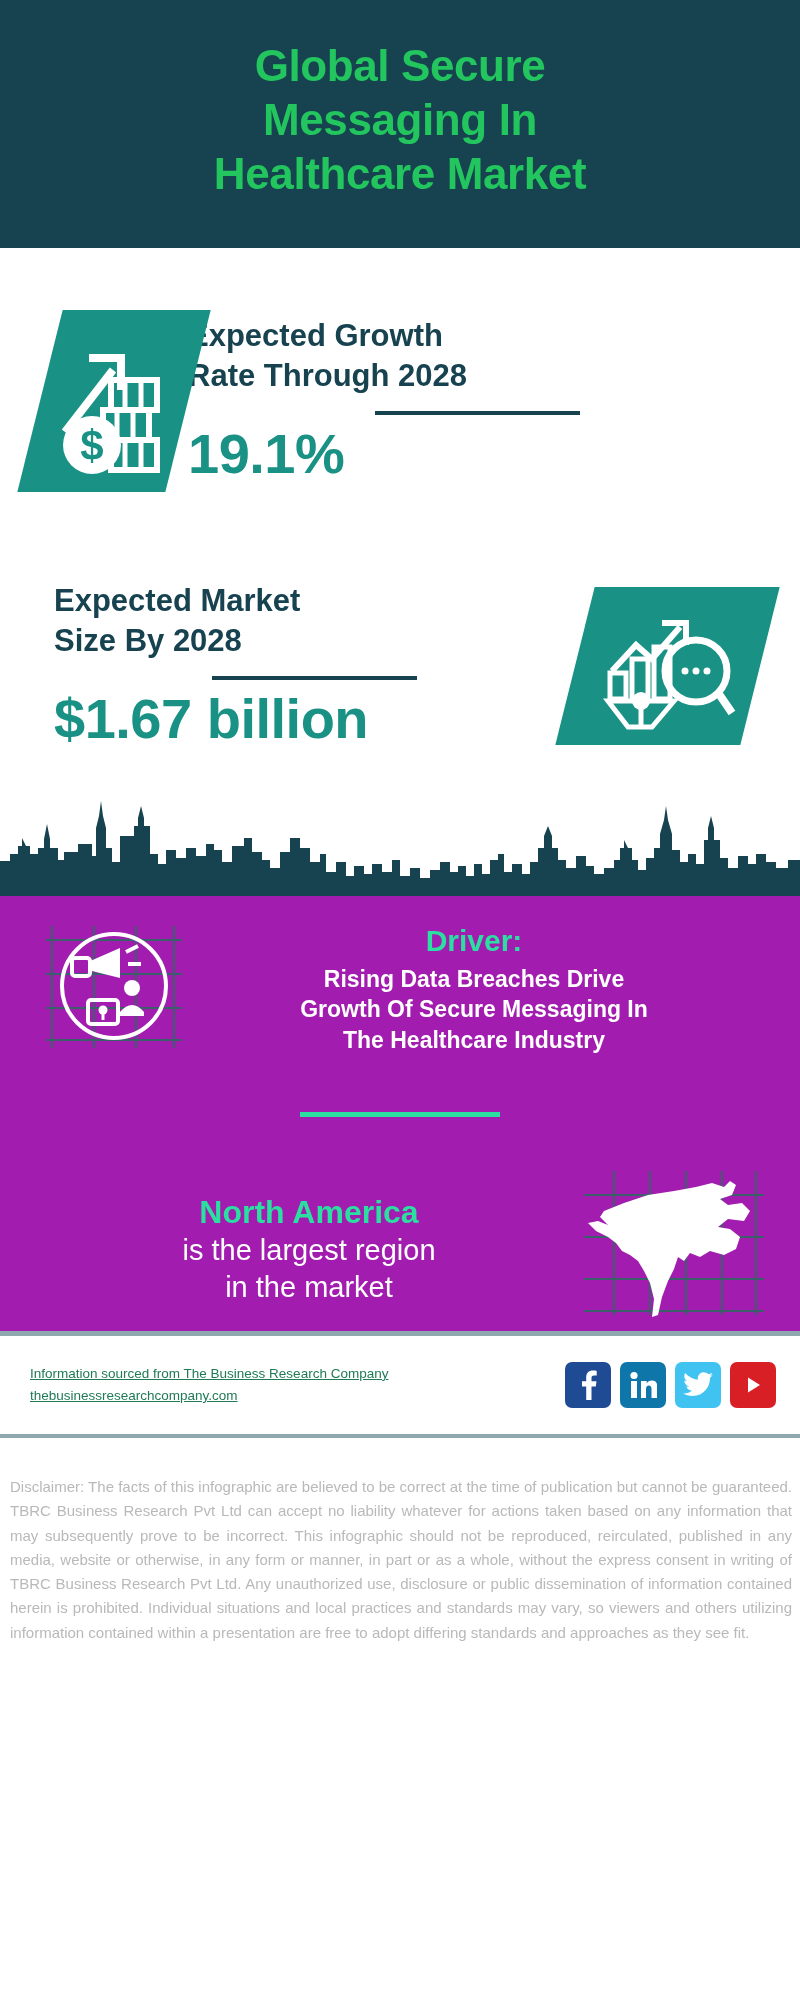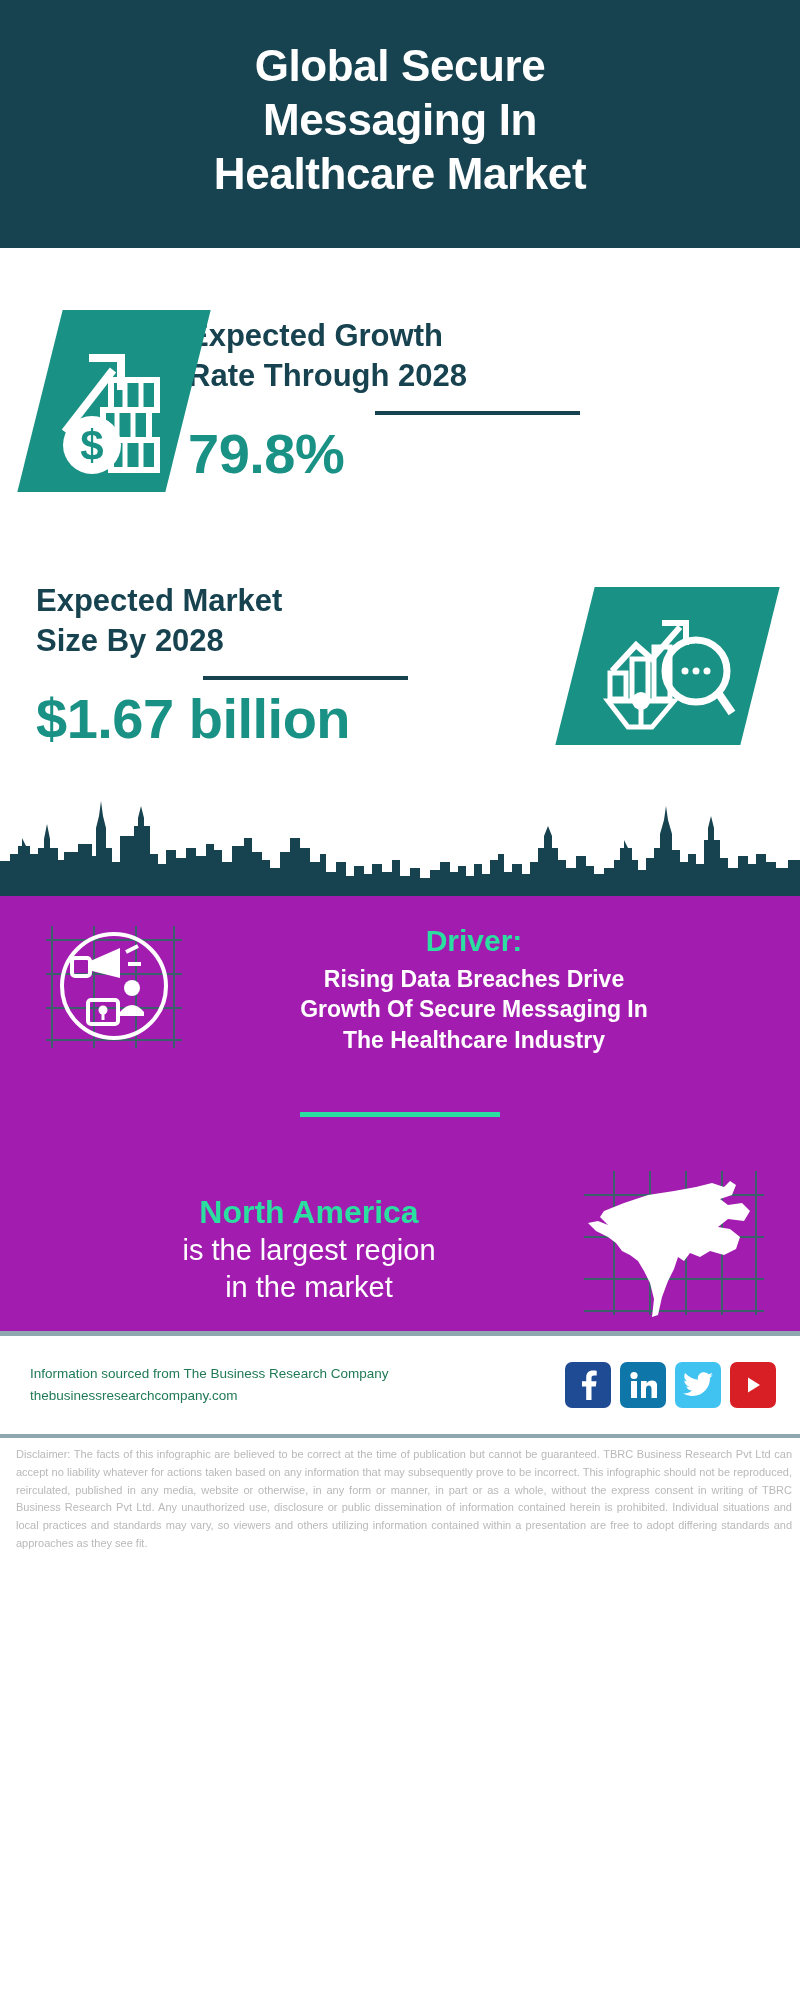--- a/index.html
+++ b/index.html
@@ -19,21 +19,21 @@
   .header {
     background: #17424f;
     height: 248px;
     display: flex;
     align-items: center;
     justify-content: center;
     box-sizing: border-box;
     padding: 10px 40px 18px 40px;
   }
   .header-title {
-    color: #ffffff;
+    color: #22c55e;
     font-size: 44px;
     font-weight: bold;
     line-height: 1.22;
     text-align: center;
     letter-spacing: -0.4px;
     white-space: pre-line;
   }
 
   
   .white-zone {
@@ -46,21 +46,21 @@
     align-items: center;
     box-sizing: border-box;
   }
 
   .stat-row.growth {
     height: 305px;
     padding: 0 34px 0 40px;
   }
   .stat-row.size {
     height: 225px;
-    padding: 0 40px 0 36px;
+    padding: 0 40px 0 54px;
   }
 
   .para-badge {
     background: #199184;
     transform: skewX(-14deg);
     display: flex;
     align-items: center;
     justify-content: center;
     flex: 0 0 auto;
   }
@@ -190,20 +190,21 @@
     display: flex;
     align-items: center;
     padding: 0 24px 0 30px;
     box-sizing: border-box;
   }
   .footer-text {
     flex: 1 1 auto;
     color: #1f7a55;
     font-size: 13.5px;
     line-height: 1.65;
+    text-decoration: underline;
   }
   .socials {
     flex: 0 0 auto;
     display: flex;
     gap: 9px;
     align-items: center;
   }
   .social {
     width: 46px;
     height: 46px;
@@ -216,25 +217,26 @@
   .sc-li { background: #0e76a8; }
   .sc-tw { background: #41c3f2; }
   .sc-yt { background: #d91f26; }
 
   .disclaimer-sep {
     height: 4px;
     background: #8fa7ae;
     width: 100%;
   }
   .disclaimer {
-    padding: 8px 8px 0 16px;
+    padding: 8px 8px 0 10px;
     color: #b9b9b9;
-    font-size: 11px;
+    font-size: 15px;
     line-height: 1.62;
     text-align: justify;
+    margin-top: 29px;
   }
 </style>
 </head>
 <body>
 
 <div class="header">
   <div class="header-title">Global Secure
 Messaging In
 Healthcare Market</div>
 </div>
@@ -259,21 +261,21 @@
         <line x1="86" y1="114" x2="86" y2="144" stroke="#ffffff" stroke-width="5"></line>
 
         <circle cx="37" cy="119" r="29" fill="#ffffff"></circle>
         <text x="37" y="134" font-family="'Liberation Sans', sans-serif" font-size="42" font-weight="bold" fill="#199184" text-anchor="middle">$</text>
       </svg>
     </div>
     <div class="stat-text">
       <div class="stat-label">Expected Growth
 Rate Through 2028</div>
       <div class="stat-rule"></div>
-      <div class="stat-value">79.8%</div>
+      <div class="stat-value">19.1%</div>
     </div>
   </div>
 
   <div class="stat-row size">
     <div class="stat-text">
       <div class="stat-label">Expected Market
 Size By 2028</div>
       <div class="stat-rule"></div>
       <div class="stat-value">$1.67 billion</div>
     </div>

